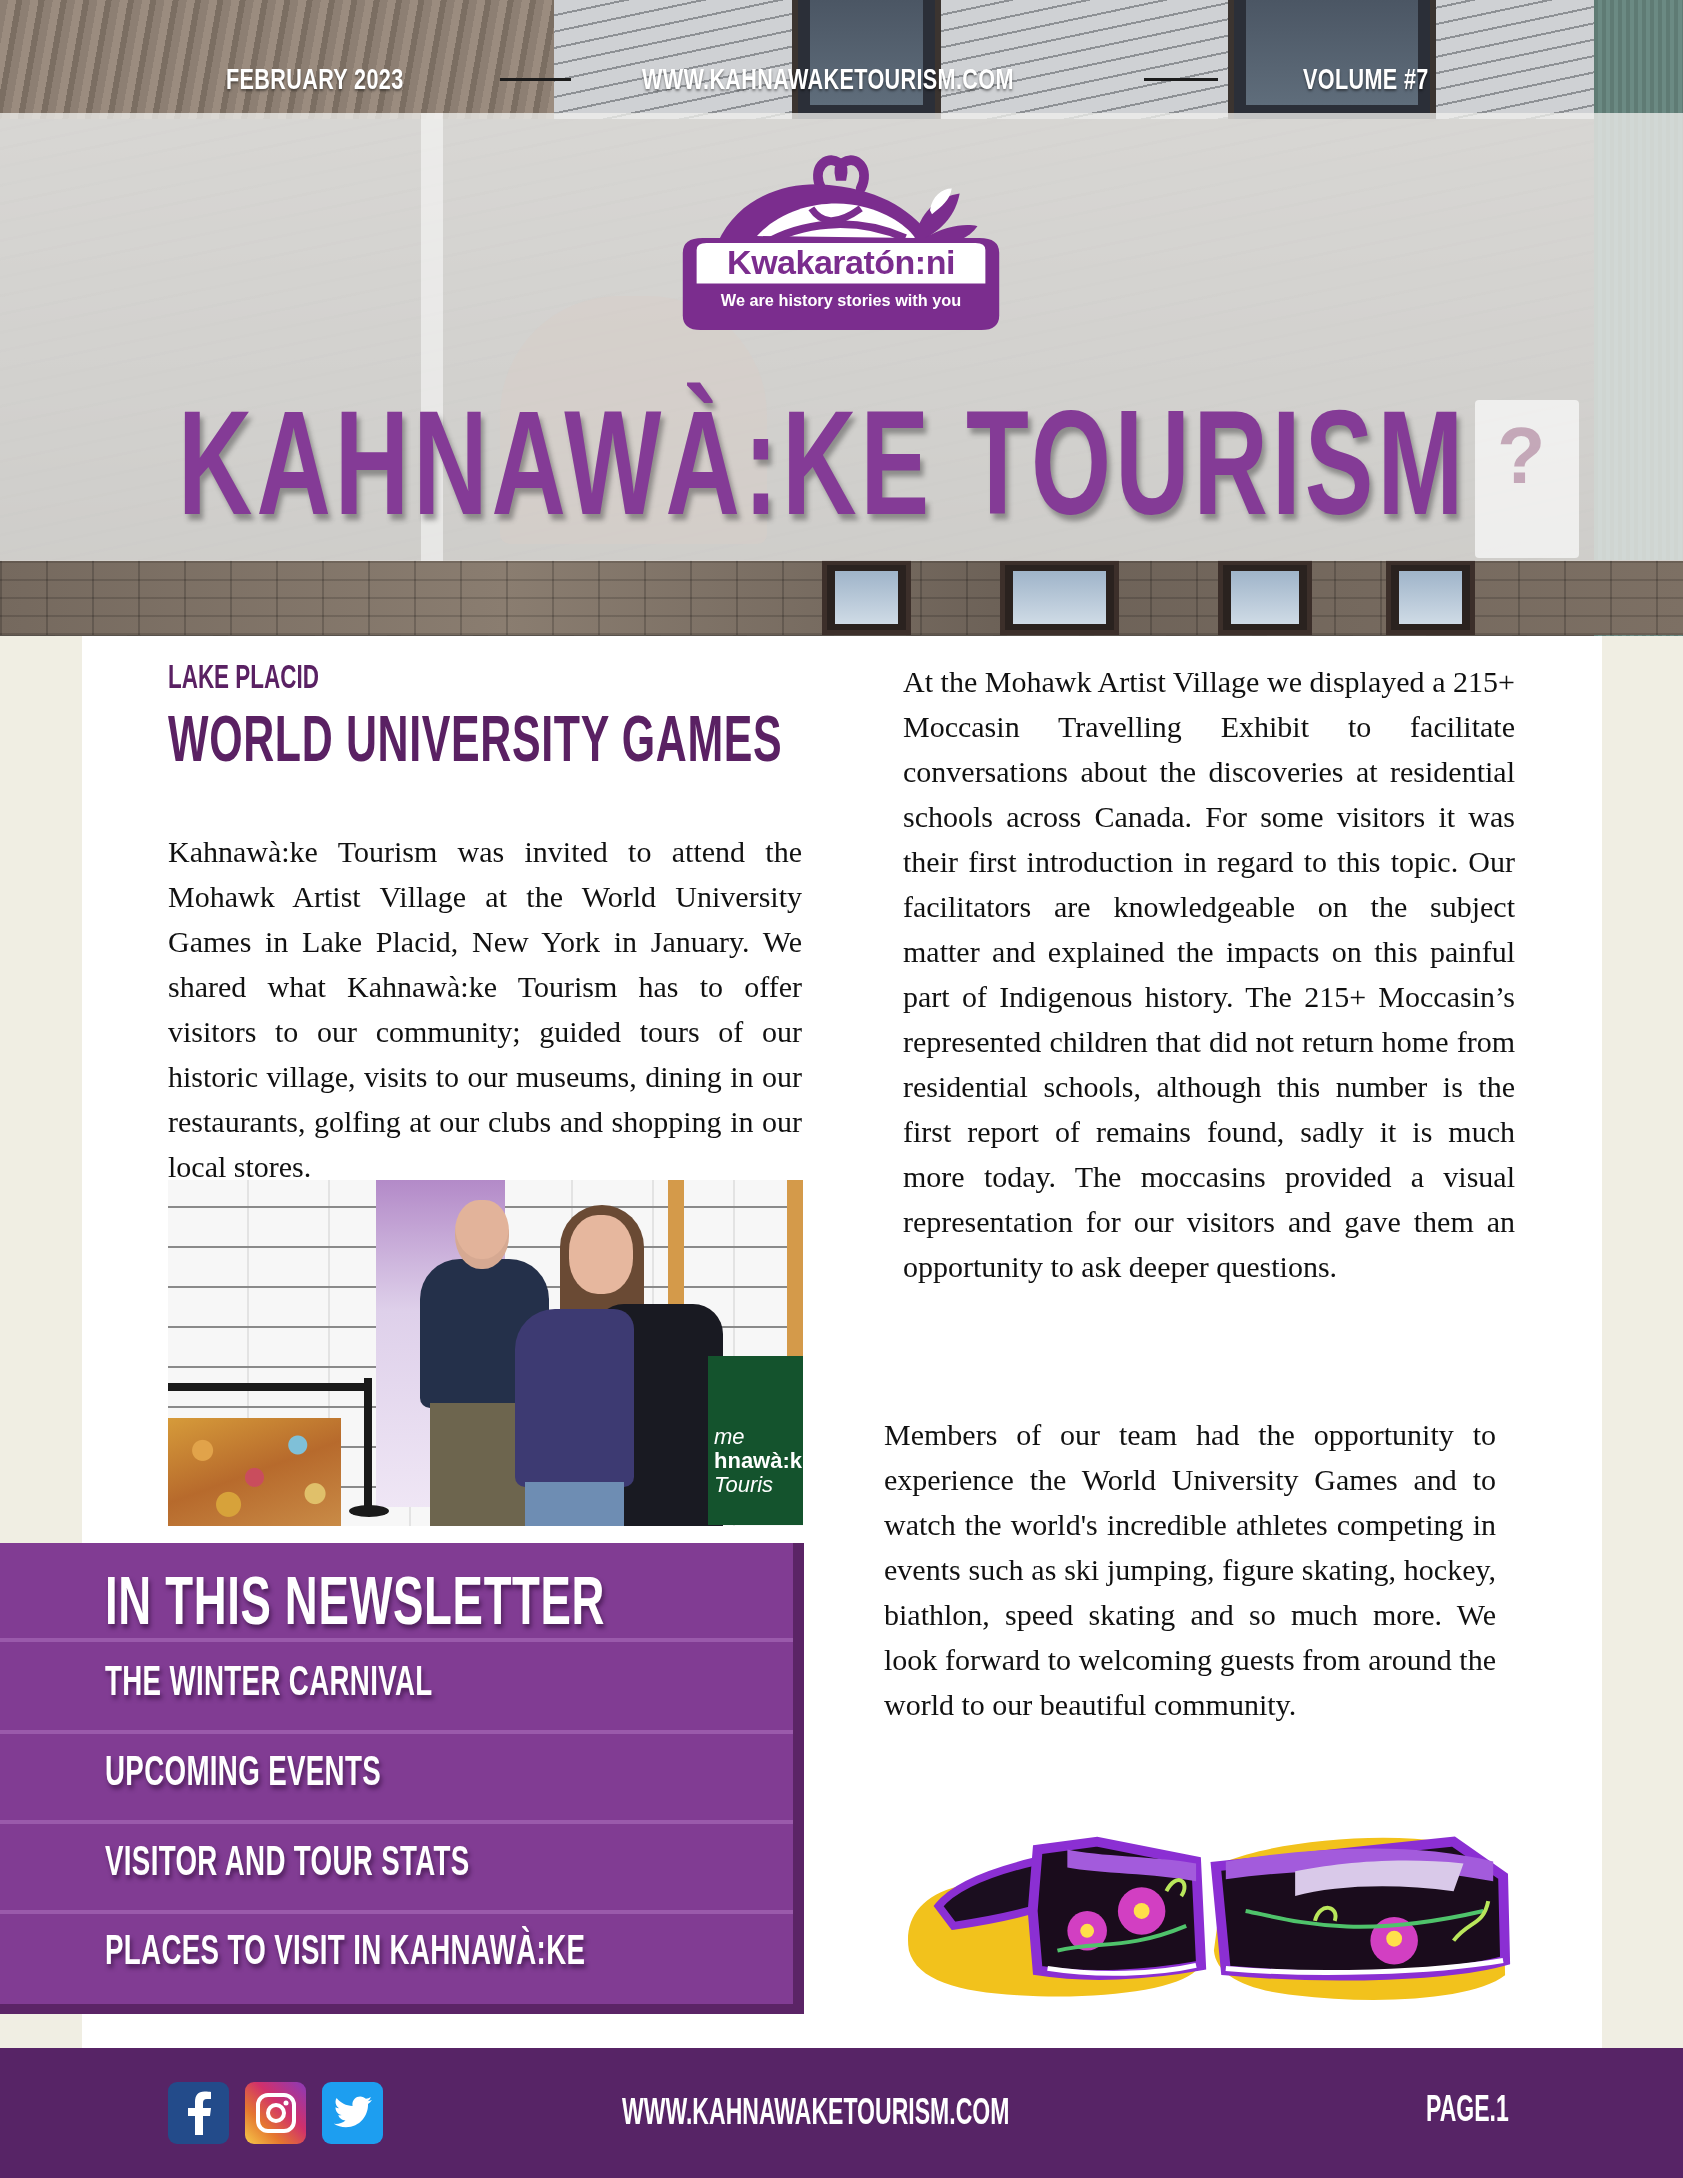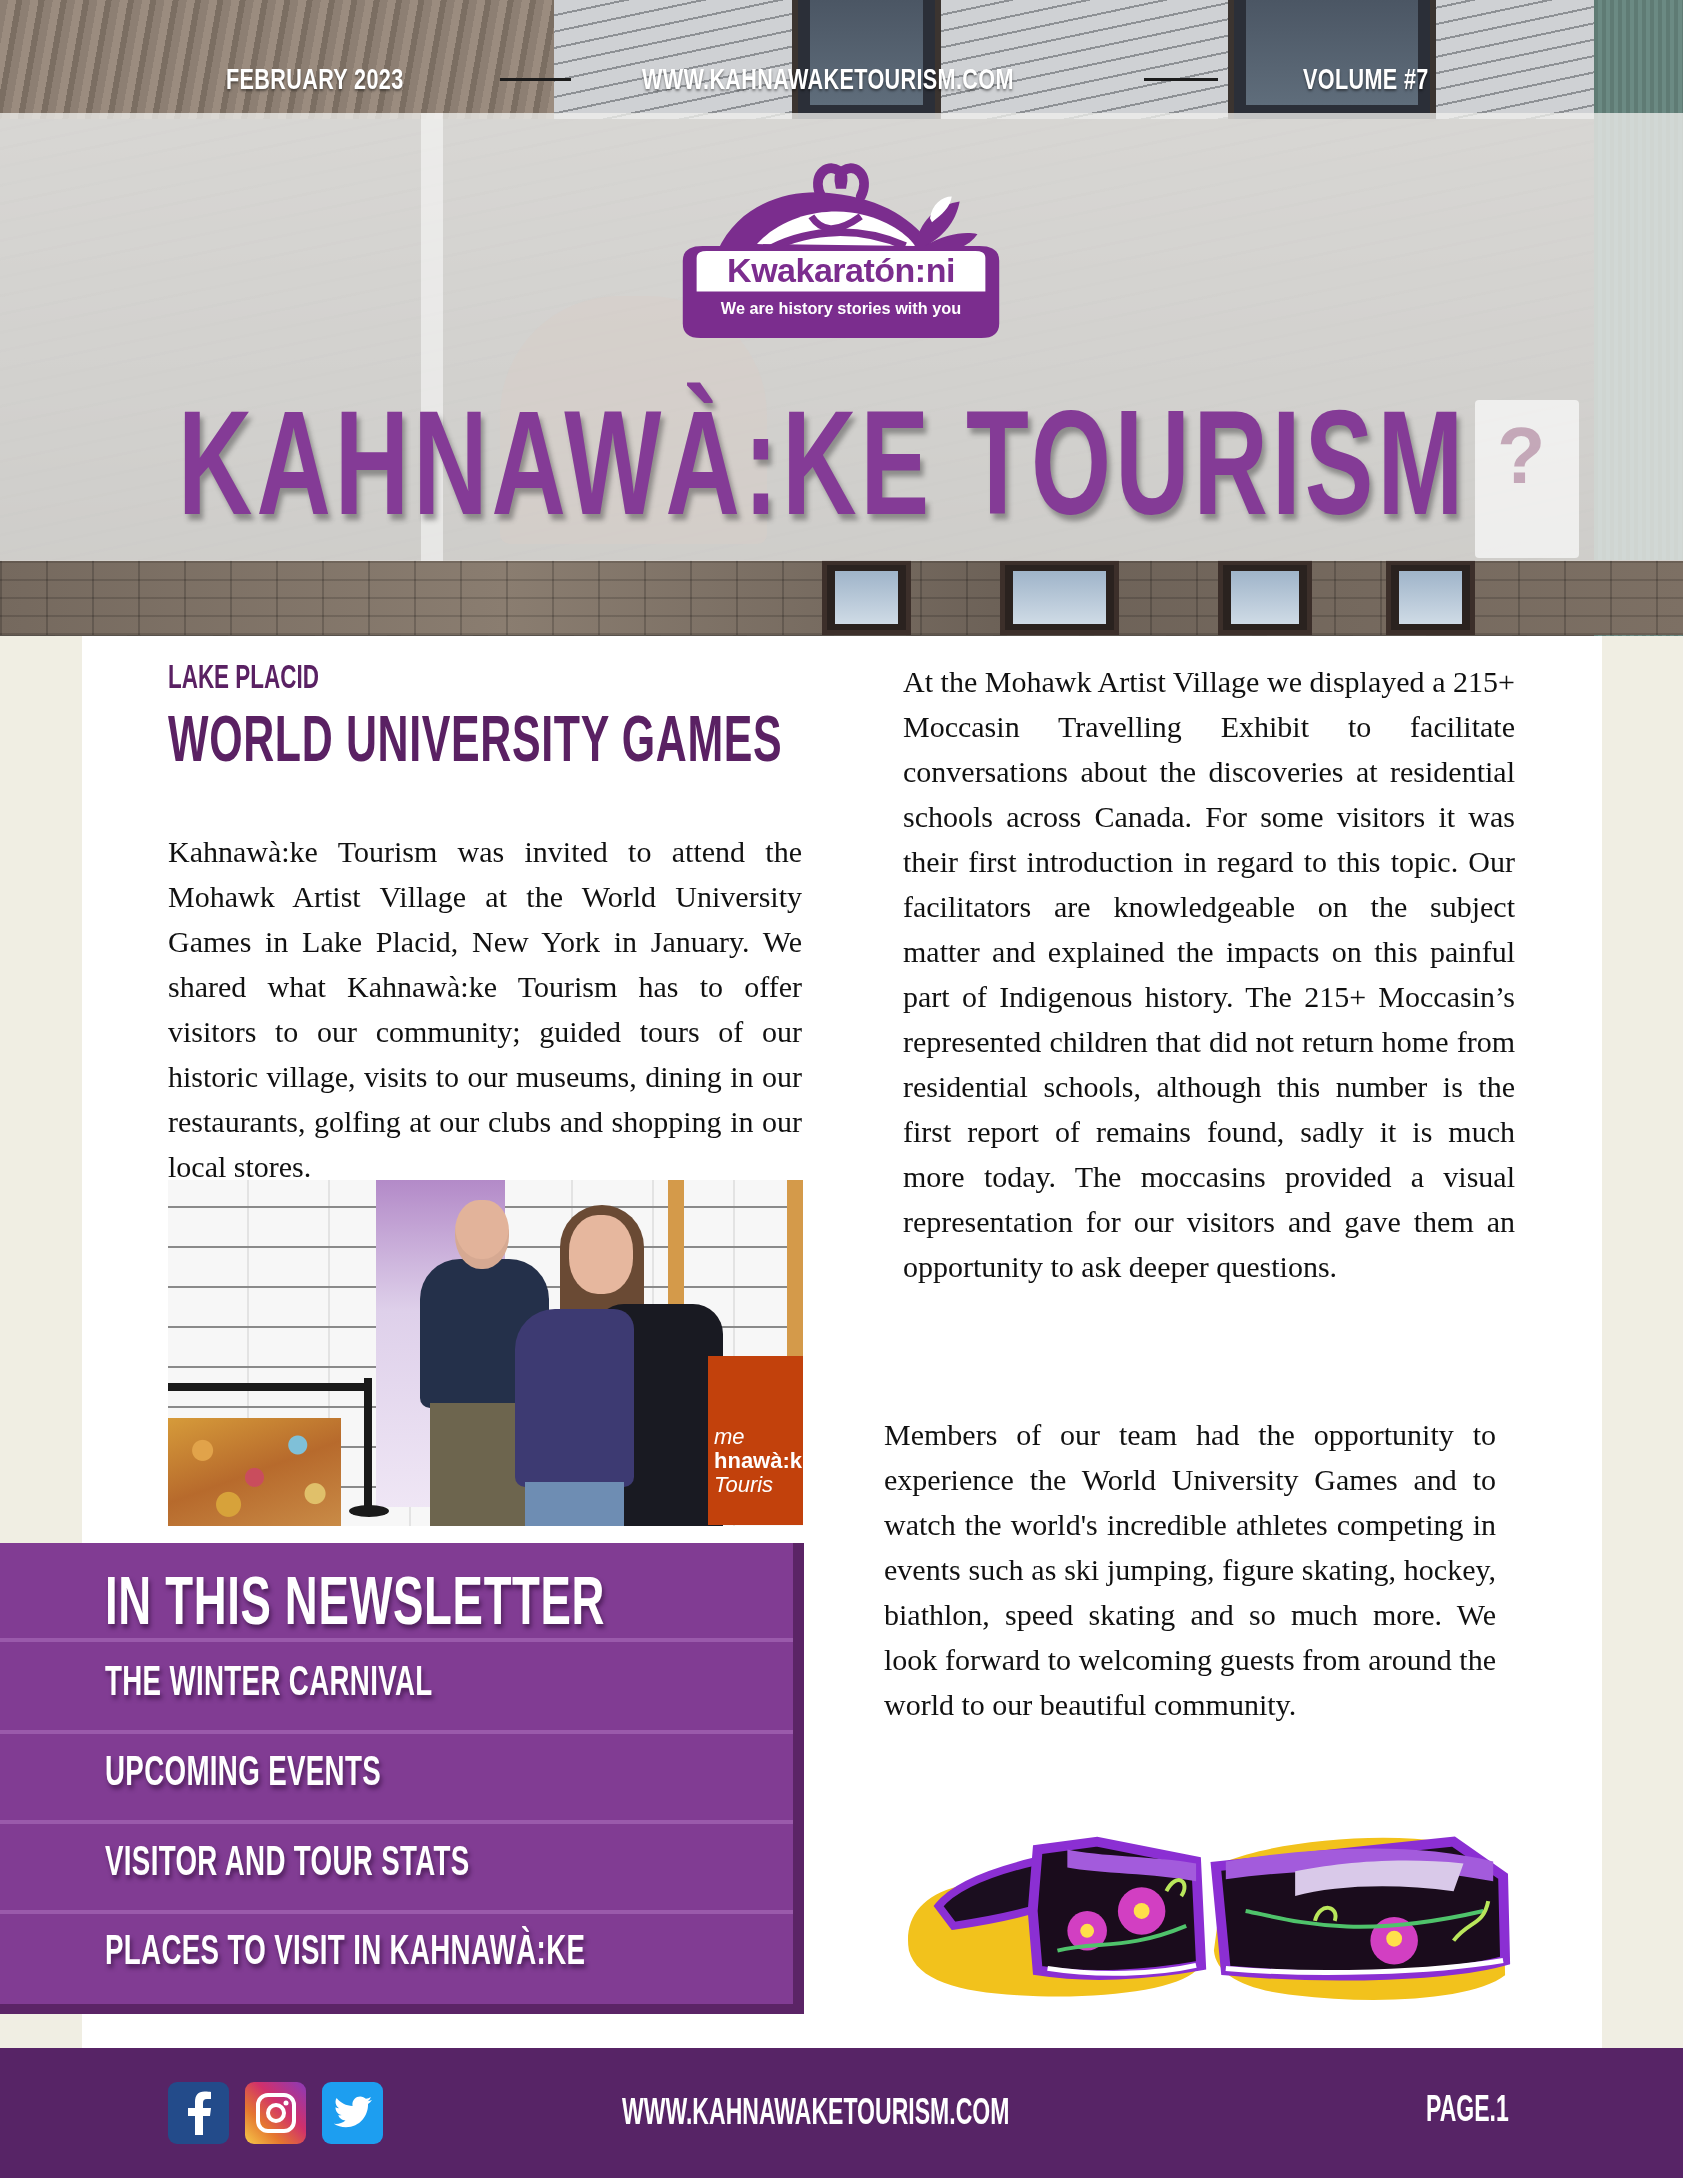--- a/index.html
+++ b/index.html
@@ -84,21 +84,21 @@
     position: absolute; top: 0; line-height: 50px;
     transform: scaleX(0.72); transform-origin: left center;
     text-shadow: 0 2px 3px rgba(0,0,0,0.45);
   }
   .topbar .rule {
     position: absolute; top: 24px; height: 3px; background: #1c1c1c;
   }
 
   
   .logo {
-    position: absolute; left: 663px; top: 157px; width: 356px; height: 183px;
+    position: absolute; left: 663px; top: 149px; width: 356px; height: 183px;
   }
   .logo svg { position: absolute; left: 0; top: 0; }
   .logo .brand {
     position: absolute; left: 0; width: 356px; top: 94px; text-align: center;
     font-family: "Liberation Sans", "DejaVu Sans", sans-serif; font-weight: bold;
     font-size: 34px; color: #7b2d8e; letter-spacing: -0.5px;
   }
   .logo .tagline {
     position: absolute; left: 0; width: 356px; top: 142px; text-align: center;
     font-family: "Liberation Sans", "DejaVu Sans", sans-serif; font-weight: bold;
@@ -211,21 +211,21 @@
   .photo .person2 .shirt {
     position: absolute; left: 0; top: 104px; width: 119px; height: 178px;
     background: #3d3a72; border-radius: 40px 20px 10px 10px;
   }
   .photo .person2 .jeans {
     position: absolute; left: 10px; top: 277px; width: 99px; height: 44px;
     background: #6e8db3;
   }
   .photo .tablecloth {
     position: absolute; left: 540px; top: 176px; width: 95px; height: 169px;
-    background: #c2410c;
+    background: #14532d;
   }
   .photo .tablecloth .tc-text {
     position: absolute; left: 6px; top: 69px; width: 198px;
     color: #ffffff; font-family: "Liberation Sans", sans-serif; font-weight: bold;
     font-size: 22px; line-height: 24px; white-space: nowrap;
   }
   .photo .doorframe {
     position: absolute; left: 500px; top: 0; width: 16px; height: 178px; background: #d49a4a;
   }
   .photo .doorframe2 {

